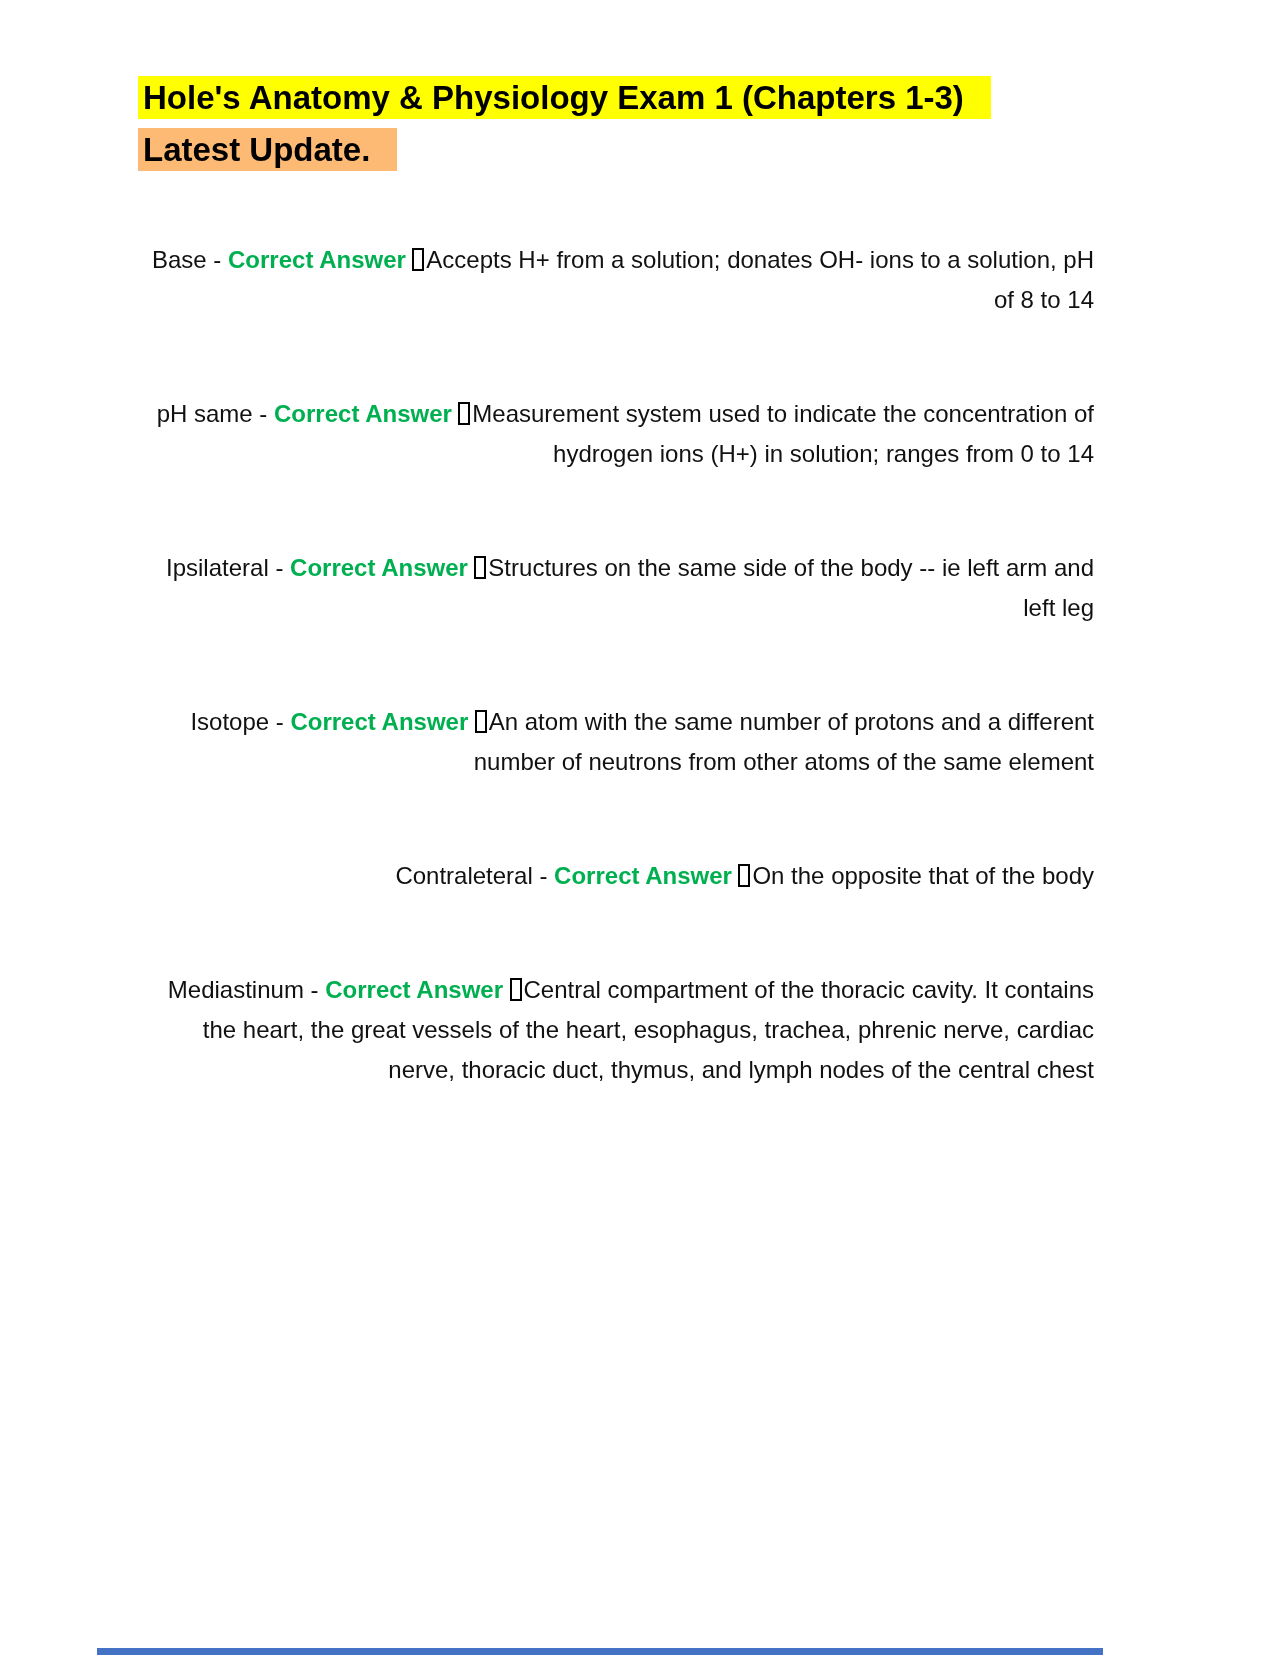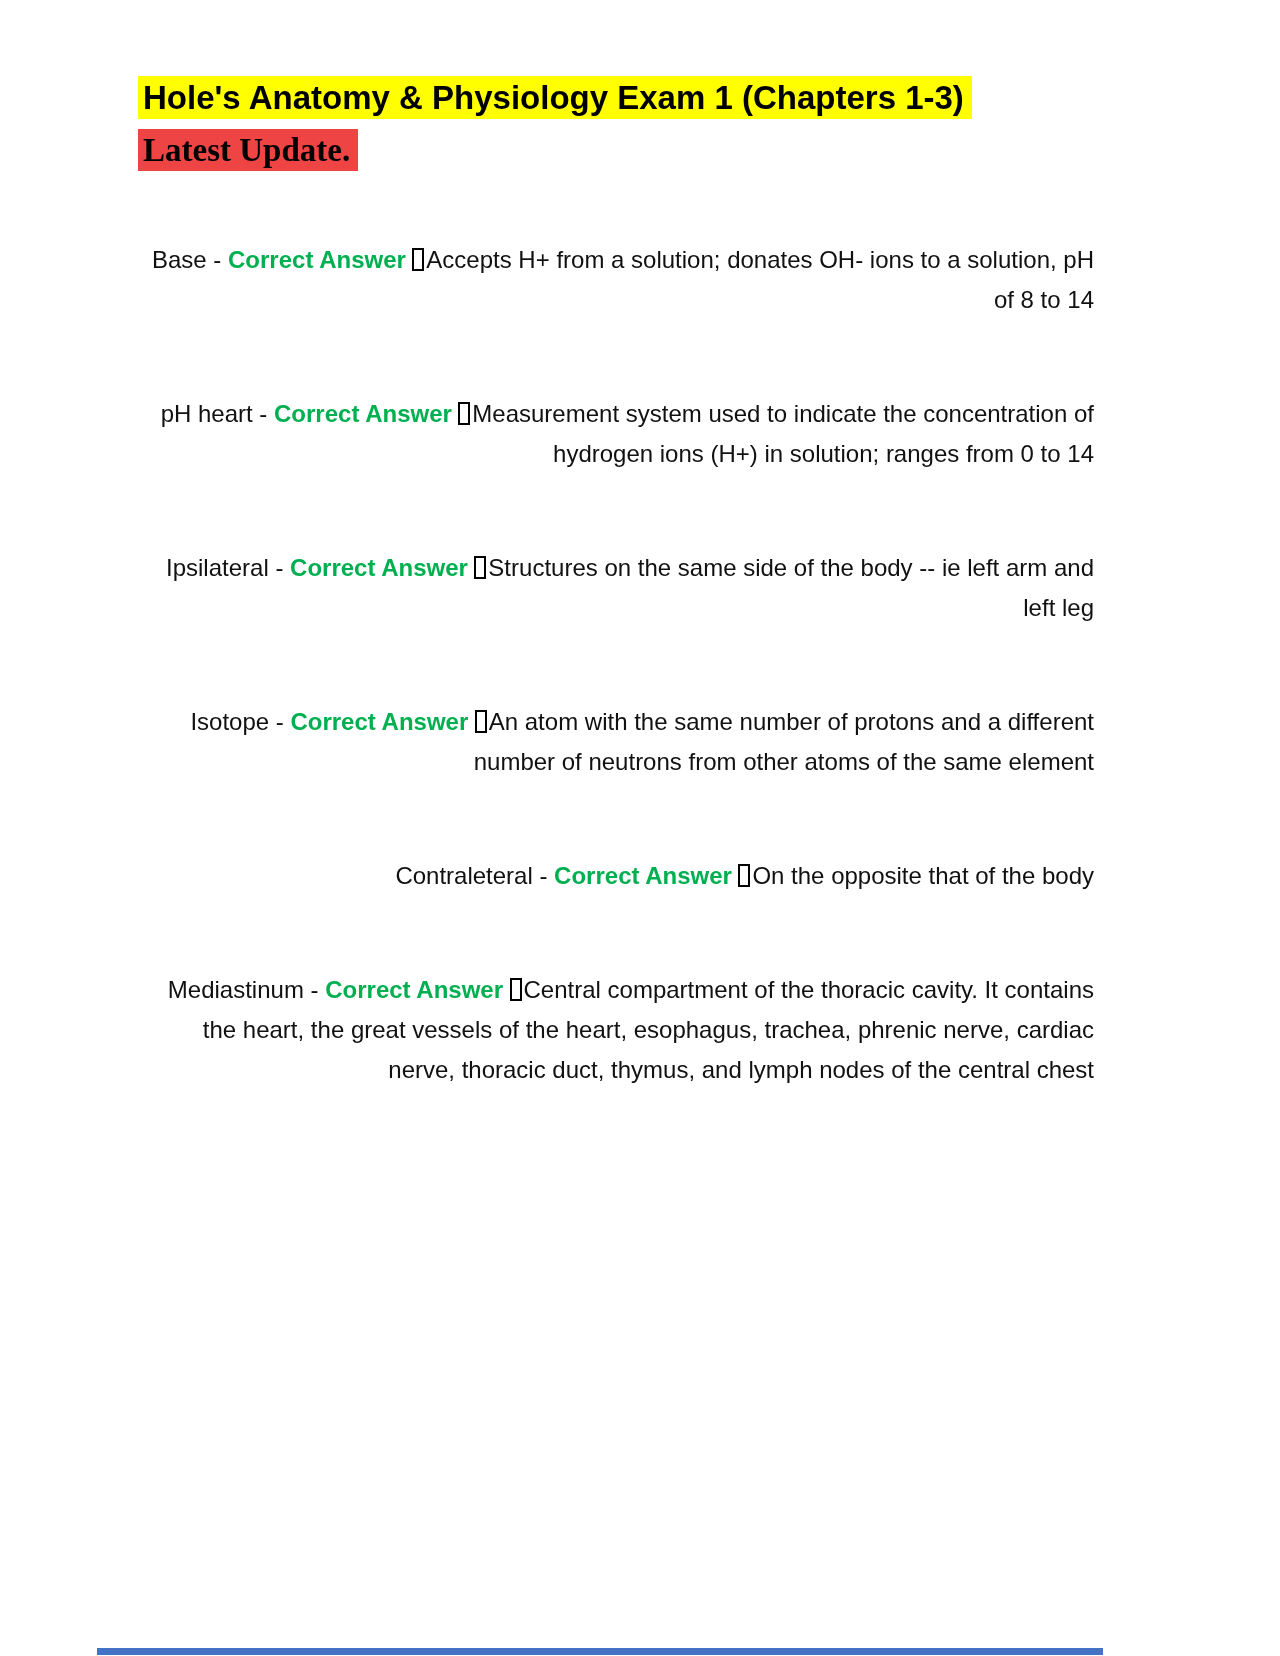--- a/index.html
+++ b/index.html
@@ -23,21 +23,21 @@
   h1.doc-title {
     margin: 0 0 64px 0;
     font-size: 33px;
     font-weight: bold;
     line-height: 52px;
     color: #000000;
     max-width: 900px;
   }
   .hl {
     background: #ffff00;
-    padding: 3px 8px 3px 5px;
+    padding: 3px 27px 3px 5px;
     margin-left: -5px;
   }
   .entry {
     margin: 0 0 74px 0;
     font-size: 24px;
     line-height: 40px;
     color: #111111;
     text-align: right;
   }
   .entry:last-child {
@@ -69,27 +69,27 @@
     height: 7px;
     background: #4472c4;
   }
 </style>
 </head>
 <body>
 
 <div class="page">
   <div class="content">
 
-    <h1 class="doc-title"><span class="hl" style="background: rgb(255, 255, 0);">Hole's Anatomy &amp; Physiology Exam 1 (Chapters 1-3)</span><br><span class="hl" style="background: #ef4444; font-family: Liberation Serif, serif;">Latest Update.</span></h1>
+    <h1 class="doc-title"><span class="hl" style="background: rgb(255, 255, 0);">Hole's Anatomy &amp; Physiology Exam 1 (Chapters 1-3)</span><br><span class="hl" style="background: #fdba74;">Latest Update.</span></h1>
 
     <div id="entries">
   <p class="entry"><span class="term">Base</span><span class="sep"> - </span><span class="answer" style="color: rgb(0, 176, 80);">Correct Answer</span><span class="tofu"></span><span class="def">Accepts H+ from a solution; donates OH- ions to a solution, pH of 8 to 14</span></p>
 
 
-  <p class="entry"><span class="term">pH heart</span><span class="sep"> - </span><span class="answer" style="color: rgb(0, 176, 80);">Correct Answer</span><span class="tofu"></span><span class="def">Measurement system used to indicate the concentration of hydrogen ions (H+) in solution; ranges from 0 to 14</span></p>
+  <p class="entry"><span class="term">pH same</span><span class="sep"> - </span><span class="answer" style="color: rgb(0, 176, 80);">Correct Answer</span><span class="tofu"></span><span class="def">Measurement system used to indicate the concentration of hydrogen ions (H+) in solution; ranges from 0 to 14</span></p>
 
 
   <p class="entry"><span class="term">Ipsilateral</span><span class="sep"> - </span><span class="answer" style="color: rgb(0, 176, 80);">Correct Answer</span><span class="tofu"></span><span class="def">Structures on the same side of the body -- ie left arm and left leg</span></p>
 
   <p class="entry"><span class="term">Isotope</span><span class="sep"> - </span><span class="answer" style="color: rgb(0, 176, 80);">Correct Answer</span><span class="tofu"></span><span class="def">An atom with the same number of protons and a different number of neutrons from other atoms of the same element</span></p>
 
   <p class="entry"><span class="term">Contraleteral</span><span class="sep"> - </span><span class="answer" style="color: rgb(0, 176, 80);">Correct Answer</span><span class="tofu"></span><span class="def">On the opposite that of the body</span></p>
 
   <p class="entry"><span class="term">Mediastinum</span><span class="sep"> - </span><span class="answer" style="color: rgb(0, 176, 80);">Correct Answer</span><span class="tofu"></span><span class="def">Central compartment of the thoracic cavity. It contains the heart, the great vessels of the heart, esophagus, trachea, phrenic nerve, cardiac nerve, thoracic duct, thymus, and lymph nodes of the central chest</span></p>
 </div>

